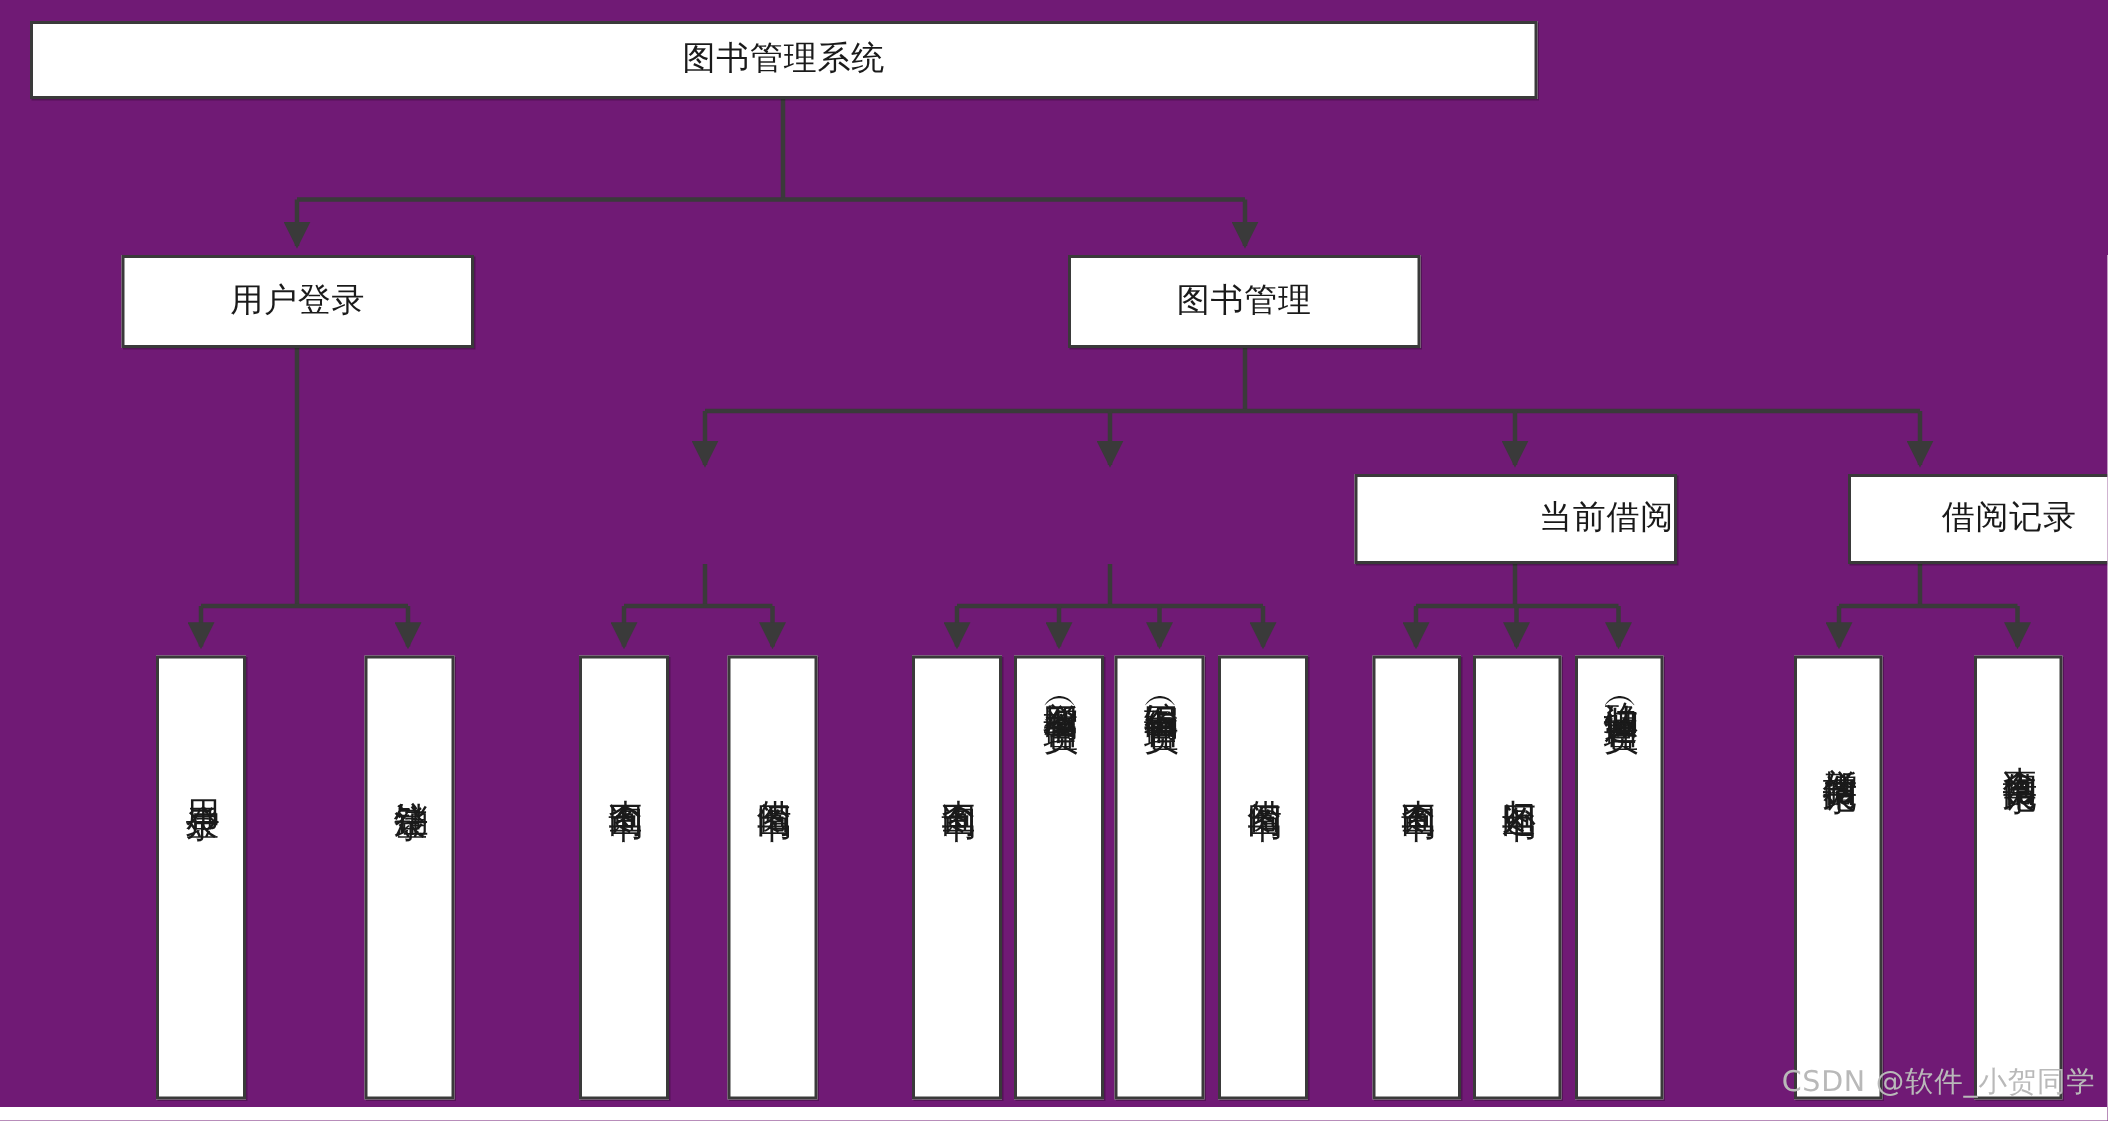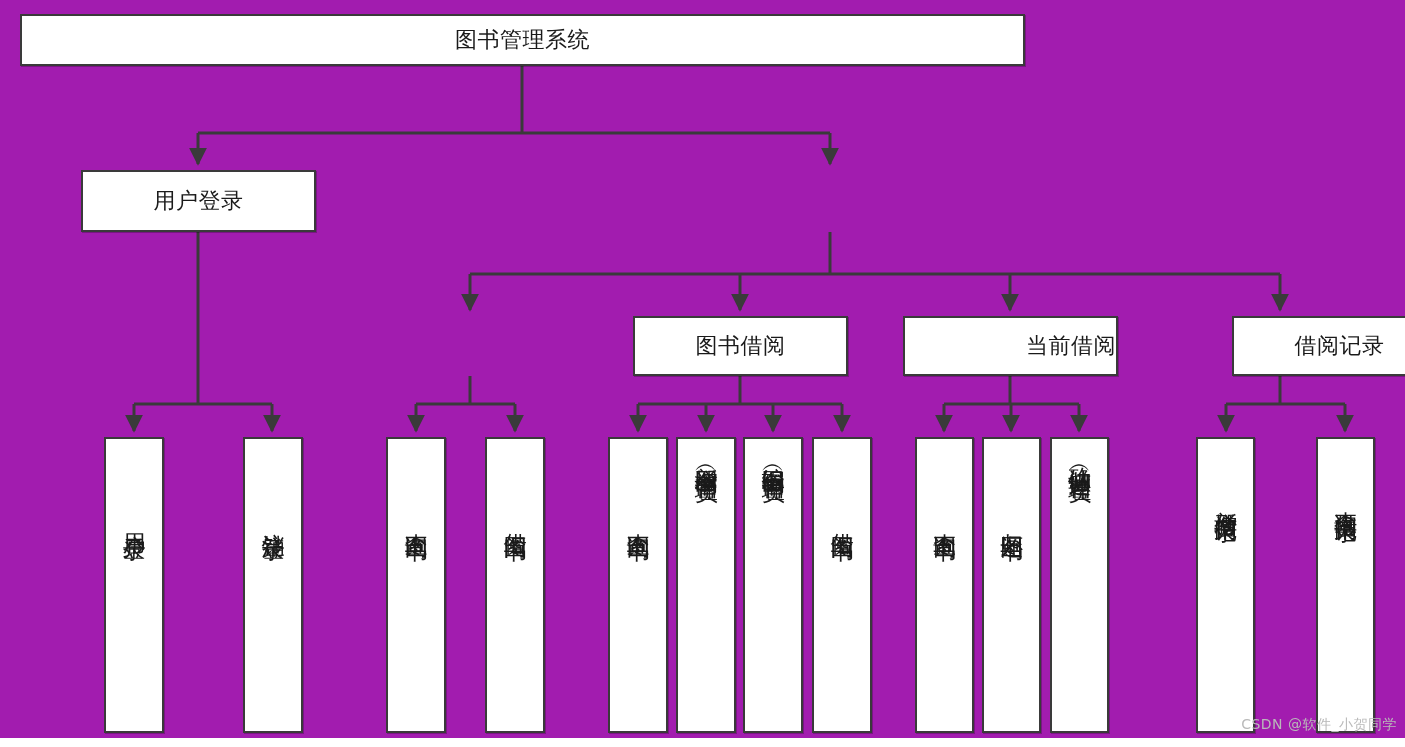--- a/index.html
+++ b/index.html
@@ -7,21 +7,21 @@
     padding: 0;
     background: #ffffff;
   }
   body {
     font-family: "DejaVu Sans", "Liberation Sans", sans-serif;
   }
   #canvas {
     position: relative;
     width: 1405px;
     height: 738px;
-    background: #a21caf;
+    background: #701a75;
     overflow: hidden;
   }
   svg.connectors {
     position: absolute;
     left: 0;
     top: 0;
     width: 1405px;
     height: 747px;
     pointer-events: none;
   }
@@ -68,21 +68,21 @@
   .node.vertical.mid2 .label {
     margin-top: 48px;
   }
   .node.vertical.topalign .label {
     margin-top: 4px;
   }
   .watermark {
     position: absolute;
     right: 8px;
     bottom: 4px;
-    font-size: 14px;
+    font-size: 19px;
     color: #b9b9b9;
     letter-spacing: 0.5px;
     white-space: nowrap;
   }
 </style>
 </head>
 <body>
 
 <div id="canvas">
 
@@ -136,24 +136,24 @@
     </g>
   </svg>
 
   <div class="node root horizontal" style="left:20px; top:14px; width:1005px; height:52px;">
     <span class="label">图书管理系统</span>
   </div>
 
   <div class="node horizontal" style="left:81px; top:170px; width:235px; height:62px;">
     <span class="label">用户登录</span>
   </div>
-
-  <div class="node horizontal" style="left:633px; top:316px; width:215px; height:60px;">
-    <span class="label">图书借阅</span>
-  </div>
+  <div class="node horizontal" style="left:712px; top:170px; width:235px; height:62px;">
+    <span class="label">图书管理</span>
+  </div>
+
   <div class="node horizontal" style="left:903px; top:316px; width:215px; height:60px;justify-content:flex-end;">
     <span class="label">当前借阅</span>
   </div>
   <div class="node horizontal" style="left:1232px; top:316px; width:215px; height:60px;align-items:center;">
     <span class="label">借阅记录</span>
   </div>
 
   <div class="node vertical mid" style="left:104px; top:437px; width:60px; height:296px;">
     <span class="label">用户登录</span>
   </div>

